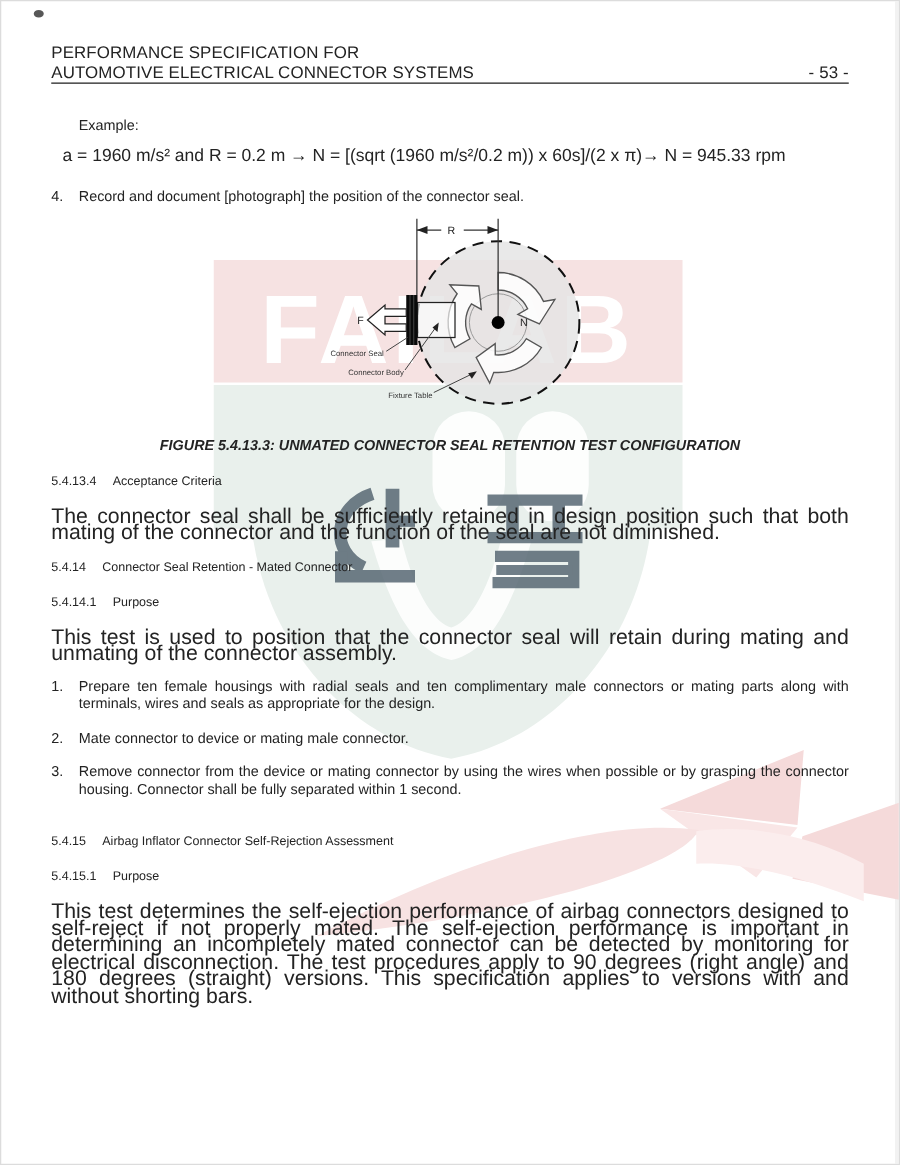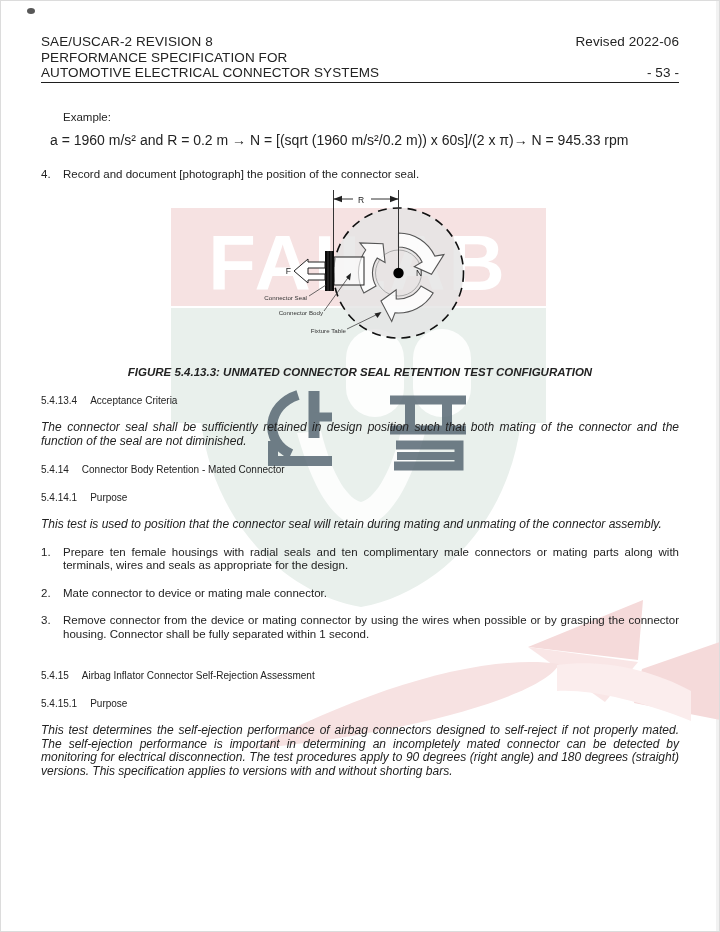--- a/index.html
+++ b/index.html
@@ -17,21 +17,21 @@
   .formula{margin:10px 0 0 49px;font-size:14px;line-height:13px;}
   .numrow{display:flex;margin:21px 40px 0;font-size:11.5px;line-height:13.5px;}
   .numrow .n{width:22px;flex:none;}
   .numrow .t{flex:1;}
   .fig{position:relative;height:162px;margin-top:4px;}
   .fig svg{position:absolute;left:165px;top:0;}
   .cap{margin:19px 40px 0;text-align:center;font-weight:bold;font-style:italic;
        font-size:11.5px;line-height:13px;}
   .h{margin:15px 40px 0;font-size:10px;line-height:13px;}
   .h .num{display:inline-block;padding-right:13px;}
-  .p{margin:14px 40px 0;font-size:12px;line-height:13.5px;text-align:justify;font-style:italic;}
+  .p{margin:14px 40px 0;font-size:17px;line-height:13.5px;text-align:justify;}
   .li{display:flex;margin:14px 40px 0;font-size:11.5px;line-height:13.5px;}
   .li .n{width:22px;flex:none;}
   .li .t{flex:1;text-align:justify;}
   .gap{margin-top:28px;}
   .figlabel{font-size:6.2px;fill:#333;}
 </style>
 </head>
 <body>
 
 <div class="page">
@@ -73,24 +73,20 @@
       <polygon points="527,646 637,661 604,701" fill="#f9e6e6"></polygon>
       <polygon points="641,668 719,641 719,719 633,702" fill="#f5dada"></polygon>
       <path d="M 252,748 C 360,690 480,652 558,663 C 545,692 420,731 252,748 Z" fill="#f7e2e2"></path>
       <path d="M 556,664 C 600,658 650,668 690,690 L 690,720 C 640,700 590,688 556,690 Z" fill="#fbeded"></path>
     </g>
   </svg>
 
   <div class="content">
 
     <div class="hdr">
-      <div class="row">
-        <span>SAE/USCAR-2 REVISION 8</span>
-        <span>Revised 2022-06</span>
-      </div>
       <div>PERFORMANCE SPECIFICATION FOR</div>
       <div class="row">
         <span>AUTOMOTIVE ELECTRICAL CONNECTOR SYSTEMS</span>
         <span>- 53 -</span>
       </div>
     </div>
 
     <div class="example">Example:</div>
     <div class="formula">a = 1960 m/s² and R = 0.2 m → N = [(sqrt (1960 m/s²/0.2 m)) x 60s]/(2 x π)→ N = 945.33 rpm</div>
 
@@ -149,21 +145,21 @@
     </div>
 
     <div class="cap">FIGURE 5.4.13.3: UNMATED CONNECTOR SEAL RETENTION TEST CONFIGURATION</div>
 
     <div class="h">
       <span class="num">5.4.13.4</span><span>Acceptance Criteria</span>
     </div>
     <div class="p">The connector seal shall be sufficiently retained in design position such that both mating of the connector and the function of the seal are not diminished.</div>
 
     <div class="h">
-      <span class="num">5.4.14</span><span>Connector Body Retention - Mated Connector</span>
+      <span class="num">5.4.14</span><span>Connector Seal Retention - Mated Connector</span>
     </div>
 
     <div class="h">
       <span class="num">5.4.14.1</span><span>Purpose</span>
     </div>
     <div class="p">This test is used to position that the connector seal will retain during mating and unmating of the connector assembly.</div>
 
 
     <div class="li">
       <span class="n">1.</span>

